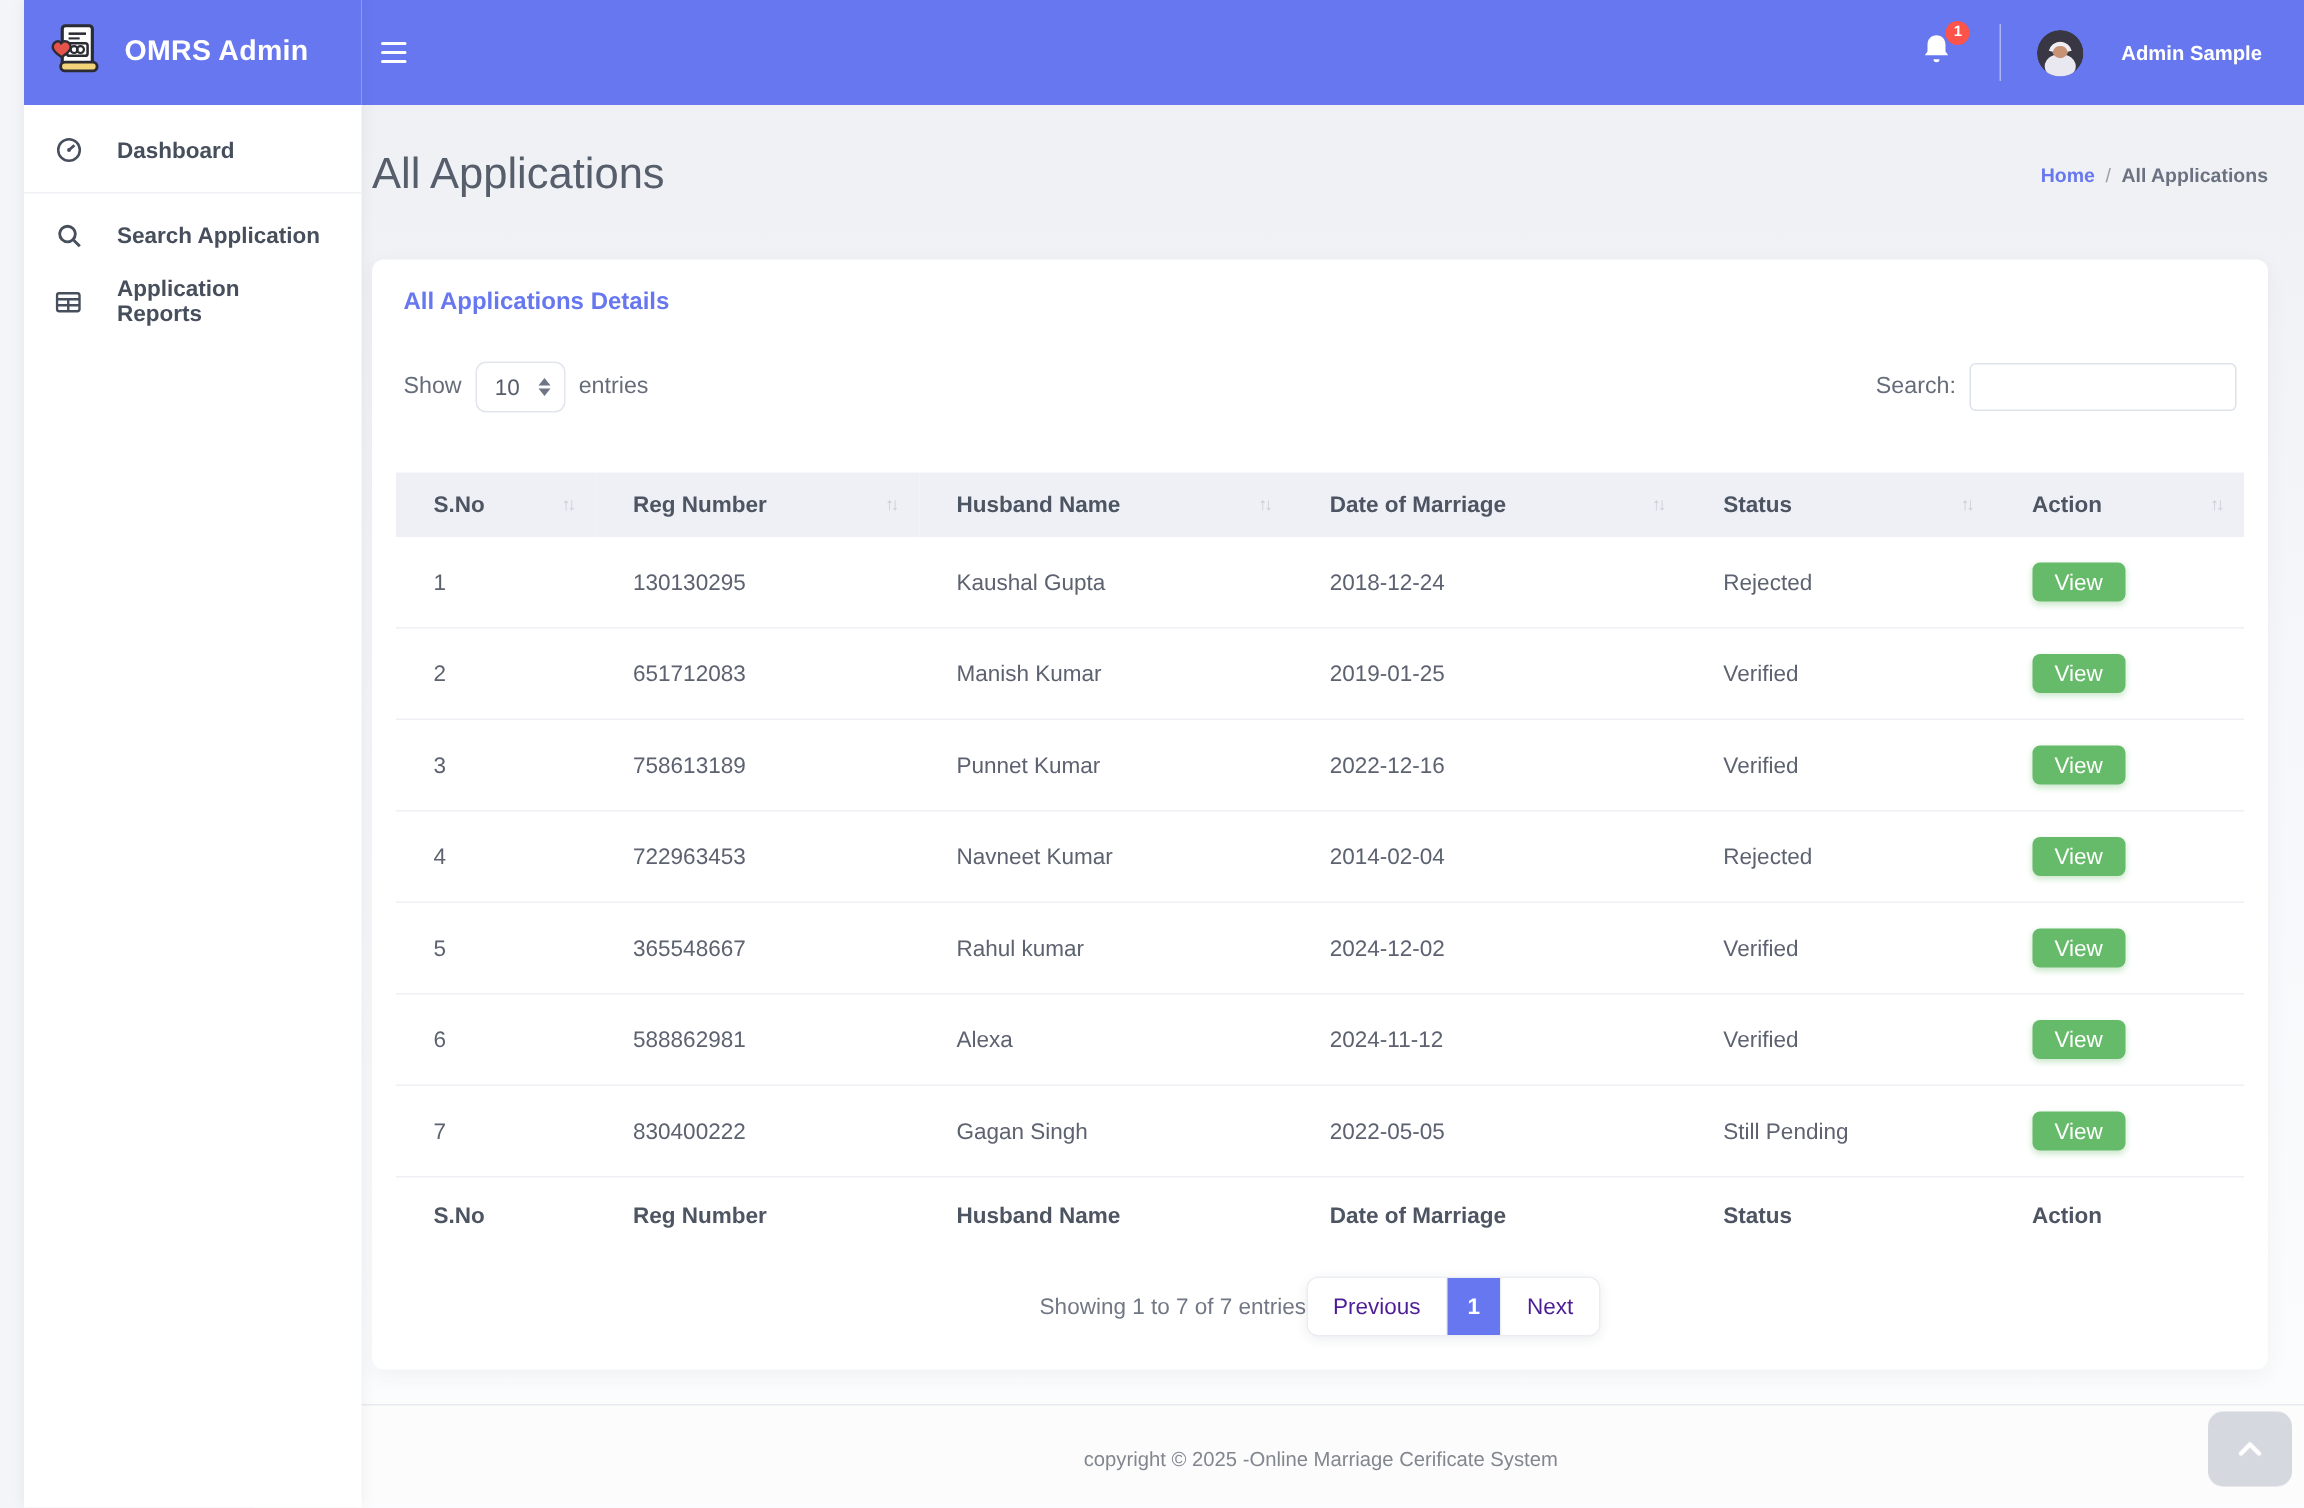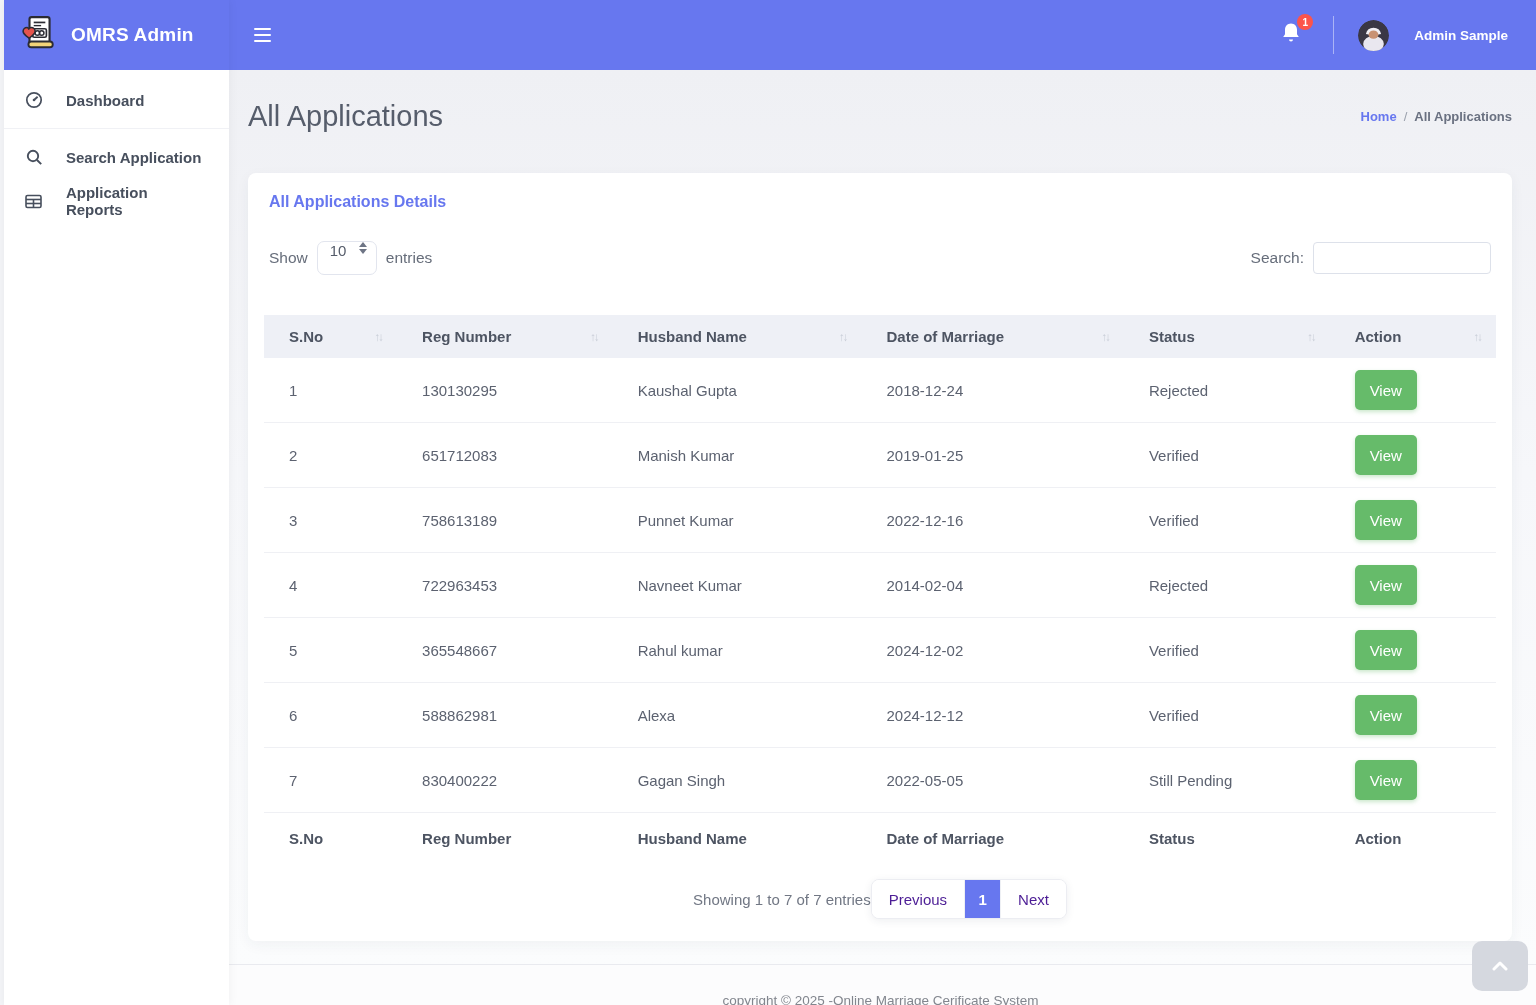--- a/index.html
+++ b/index.html
@@ -1,20 +1,20 @@
 <!DOCTYPE html>
 <html><head>
 <meta charset="utf-8">
 <style>
   * { margin:0; padding:0; box-sizing:border-box; }
   html,body { width:1536px; height:1005px; overflow:hidden; }
   body { font-family:"Liberation Sans", sans-serif; background:#f4f5f8; color:#4f5665; }
 
   
-  .sidebar { position:fixed; left:4px; top:0; width:225px; height:1005px; background:#fff;
+  .sidebar { position:fixed; left:16px; top:0; width:225px; height:1005px; background:#fff;
              box-shadow:0 0 10px rgba(33,37,41,.06); z-index:5; }
   .brand { height:70px; background:#6777ef; display:flex; align-items:center; gap:13px; padding:0 16px; cursor:pointer; }
   .brand-title { color:#fff; font-size:19px; font-weight:bold; letter-spacing:.2px; }
   .menu { padding-top:8px; }
   .menu-item { display:flex; align-items:center; gap:23px; height:44px; padding:0 21px;
                font-size:15px; font-weight:600; color:#474f5d; cursor:pointer; }
   .menu-item .mi-icon { width:18px; display:flex; justify-content:center; }
   .menu-item.muted { color:#99a2b1; }
   .menu-divider { border-bottom:1px solid #f0f1f5; margin:6px 0; }
   .section-label { padding:16px 22px 10px; font-size:11.5px; font-weight:bold; letter-spacing:1.6px;
@@ -47,41 +47,41 @@
   .breadcrumb .bc-home { color:#6777ef; cursor:pointer; }
   .breadcrumb .bc-sep { color:#9aa0ac; font-weight:400; }
 
   .card { background:#fff; border-radius:8px; box-shadow:0 4px 14px rgba(40,50,80,.05);
           padding:18px 16px 22px; margin-bottom:23px; }
   .card-title { color:#6777ef; font-size:16px; font-weight:bold; padding:2px 5px 0; }
 
   .table-controls { display:flex; align-items:center; justify-content:space-between; margin:30px 5px 16px; }
   .show-wrap { display:flex; align-items:center; gap:9px; font-size:15.5px; color:#666d7a; }
   .length-select { border:1px solid #e2e5ee; border-radius:7px; height:34px; width:60px;
-                   display:flex; justify-content:space-between; padding:0 9px 0 12px;
+                   display:flex; align-items:center; justify-content:space-between; padding:0 9px 0 12px;
                    font-size:15px; color:#555c6a; cursor:pointer; background:#fff; }
   .spin { display:flex; flex-direction:column; gap:2px; }
   .spin i { display:block; width:0; height:0; border-left:4px solid transparent; border-right:4px solid transparent; }
   .spin .up { border-bottom:5px solid #6e7585; }
   .spin .down { border-top:5px solid #6e7585; }
   .search-wrap { display:flex; align-items:center; gap:9px; font-size:15.5px; color:#666d7a; }
   .search-input { width:178px; height:32px; border:1px solid #dde1ea; border-radius:4px; padding:0 10px;
                   font-size:14px; color:#4f5665; outline:none; background:#fff; }
 
   table.data { width:100%; border-collapse:collapse;margin-top:40px; }
   table.data thead th { background:#eef0f6; text-align:left; font-size:15px; font-weight:600;
                         color:#4d5462; padding:13px 15px 13px 25px; cursor:pointer; }
   .th-inner { display:flex; align-items:center; justify-content:space-between; gap:6px; }
   .sort-icon { color:#c7ccd6; font-size:11.5px; letter-spacing:-2px; font-weight:400; white-space:nowrap; }
   table.data td { padding:22px 25px 21px; font-size:15px; color:#5c6270; text-align:left; vertical-align:middle; }
   table.data tbody tr + tr td { border-top:1px solid #eff0f4; }
   table.data td.action-cell { padding-top:12px; padding-bottom:12px; }
   table.data tfoot th { border-top:1px solid #eff0f4; text-align:left; font-size:15px; font-weight:bold;
                         color:#4d5462; padding:17px 25px 16px; }
-  .view-btn { background:#66bb6a; color:#fff; border:none; border-radius:5px; padding:0 15px; height:40px;
+  .view-btn { background:#66bb6a; color:#fff; border:none; border-radius:5px; padding:0 15px; height:26px;
               font-size:15px; font-family:"Liberation Sans",sans-serif; cursor:pointer;
               box-shadow:0 2px 4px rgba(102,187,106,.35); }
 
   .table-footer { display:flex; align-items:center; justify-content:center; margin:16px 5px 0; }
   .info-text { font-size:15px; color:#717784; }
   .pagination { display:flex; border-radius:8px; overflow:hidden; box-shadow:0 2px 8px rgba(40,50,80,.08);
                 border:1px solid #ecedf2; background:#fff; }
   .page-item { height:38px; display:flex; align-items:center; justify-content:center; font-size:15px;
                color:#4c1d95; padding:0 17px; cursor:pointer; background:#fff; }
   .page-item + .page-item { border-left:1px solid #eef0f4; }
@@ -306,21 +306,21 @@
             <td>365548667</td>
             <td>Rahul kumar</td>
             <td>2024-12-02</td>
             <td>Verified</td>
             <td class="action-cell"><button class="view-btn">View</button></td>
           </tr>
           <tr>
             <td>6</td>
             <td>588862981</td>
             <td>Alexa</td>
-            <td>2024-12-12</td>
+            <td>2024-11-12</td>
             <td>Verified</td>
             <td class="action-cell"><button class="view-btn">View</button></td>
           </tr>
           <tr>
             <td>7</td>
             <td>830400222</td>
             <td>Gagan Singh</td>
             <td>2022-05-05</td>
             <td>Still Pending</td>
             <td class="action-cell"><button class="view-btn">View</button></td>

